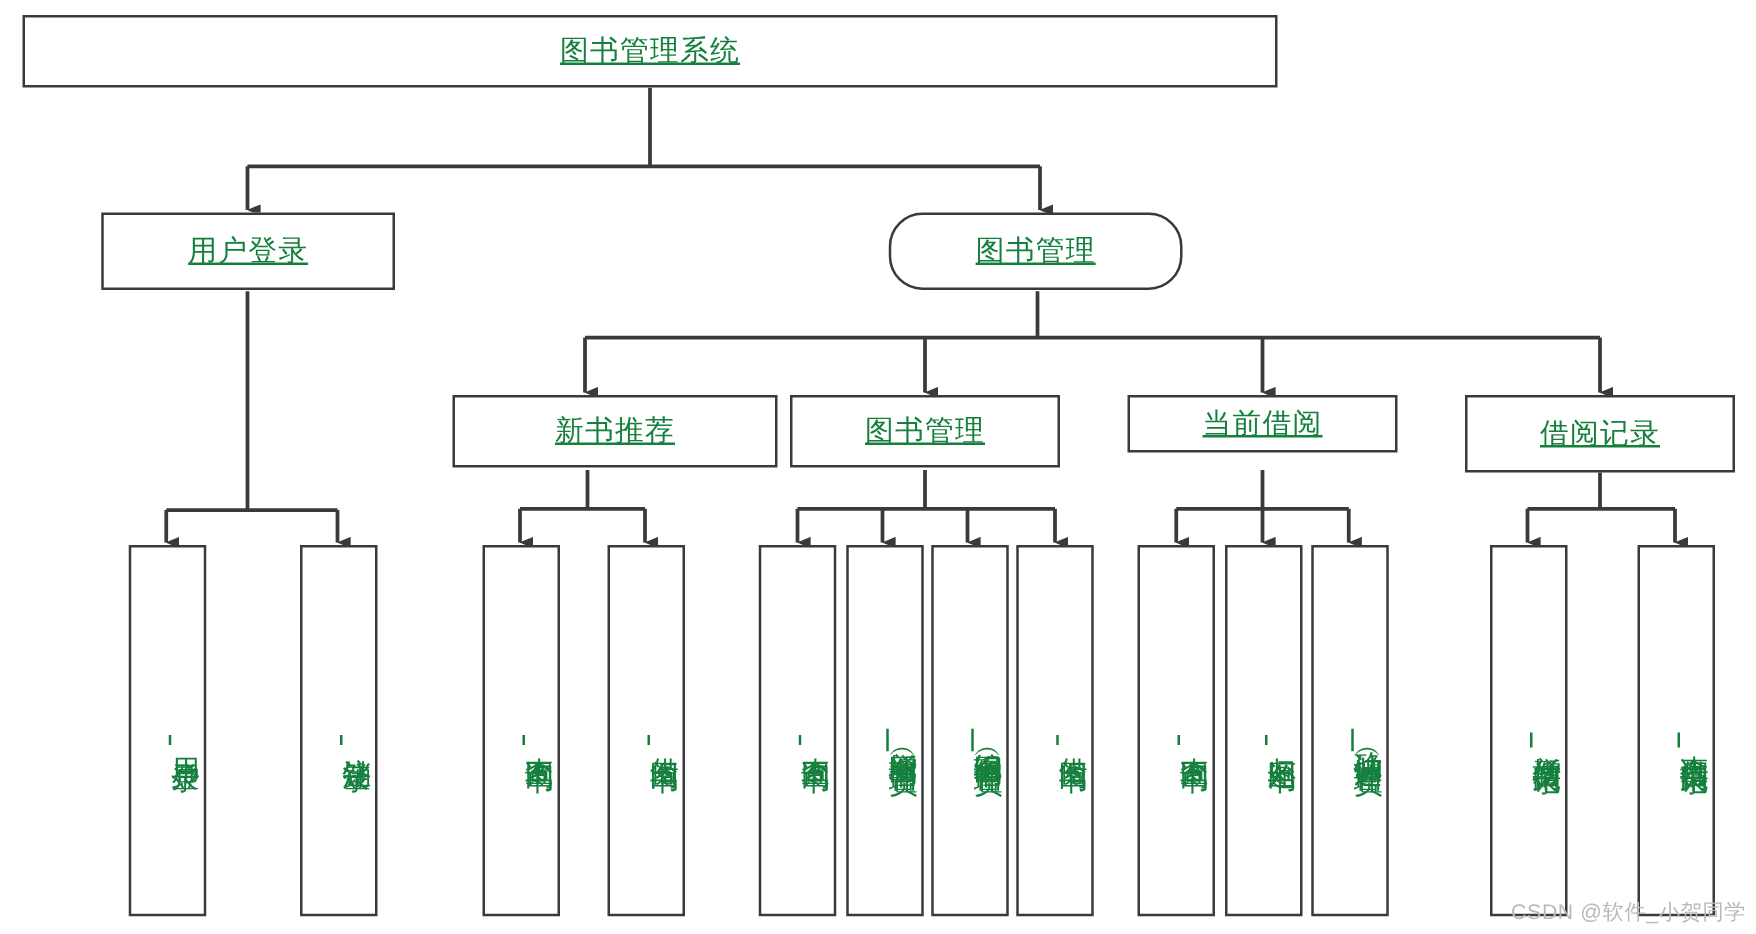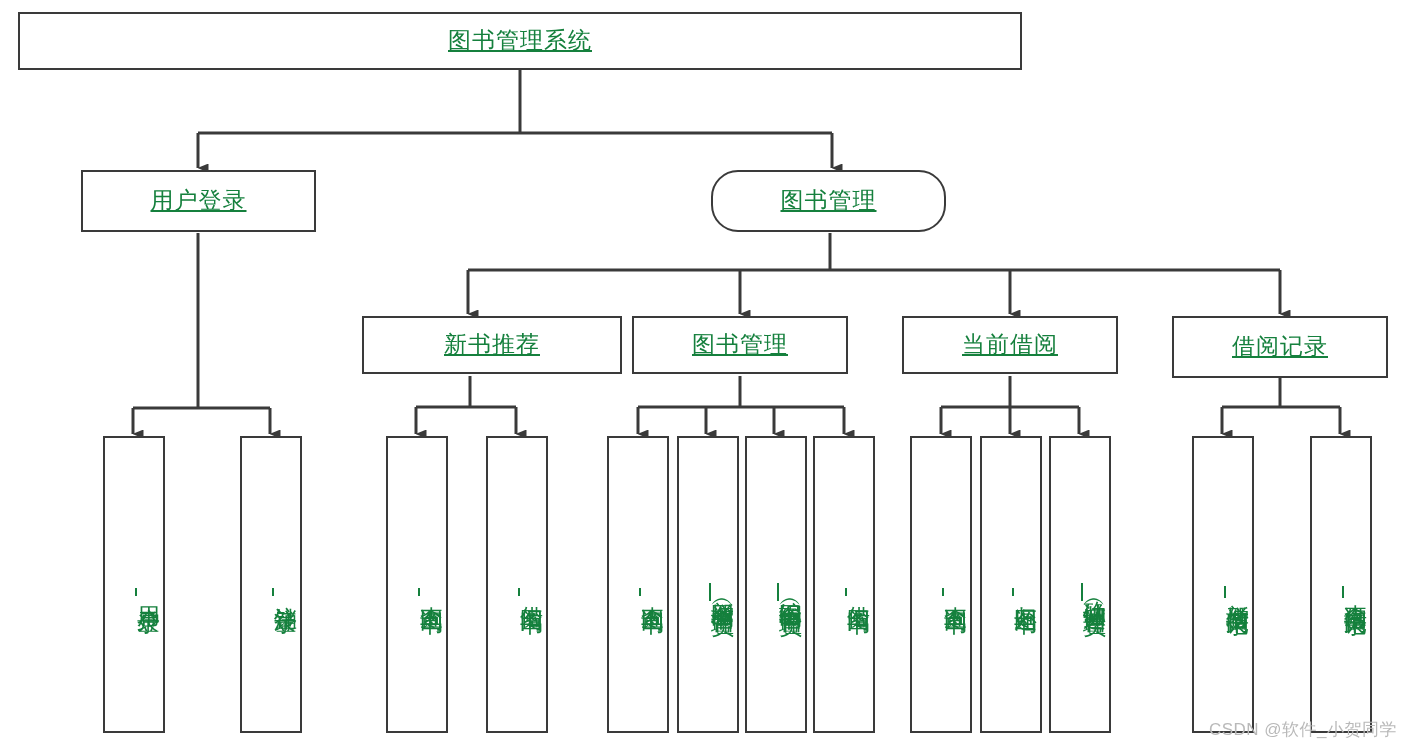--- a/index.html
+++ b/index.html
@@ -136,21 +136,21 @@
   </div>
 
   <div class="node node-h" style="left:362px; top:316px; width:260px; height:58px;">
     <span>新书推荐</span>
   </div>
 
   <div class="node node-h" style="left:632px; top:316px; width:216px; height:58px;">
     <span>图书管理</span>
   </div>
 
-  <div class="node node-h" style="left:902px; top:316px; width:216px; height:58px;">
+  <div class="node node-h" style="left:902px; top:316px; width:216px; height:46px;">
     <span>当前借阅</span>
   </div>
 
   <div class="node node-h" style="left:1172px; top:316px; width:216px; height:62px;">
     <span>借阅记录</span>
   </div>
 
   <div class="node node-v" style="left:103px; top:436px; width:62px; height:297px;">
     <span class="vlabel">用户登录</span>
   </div>

